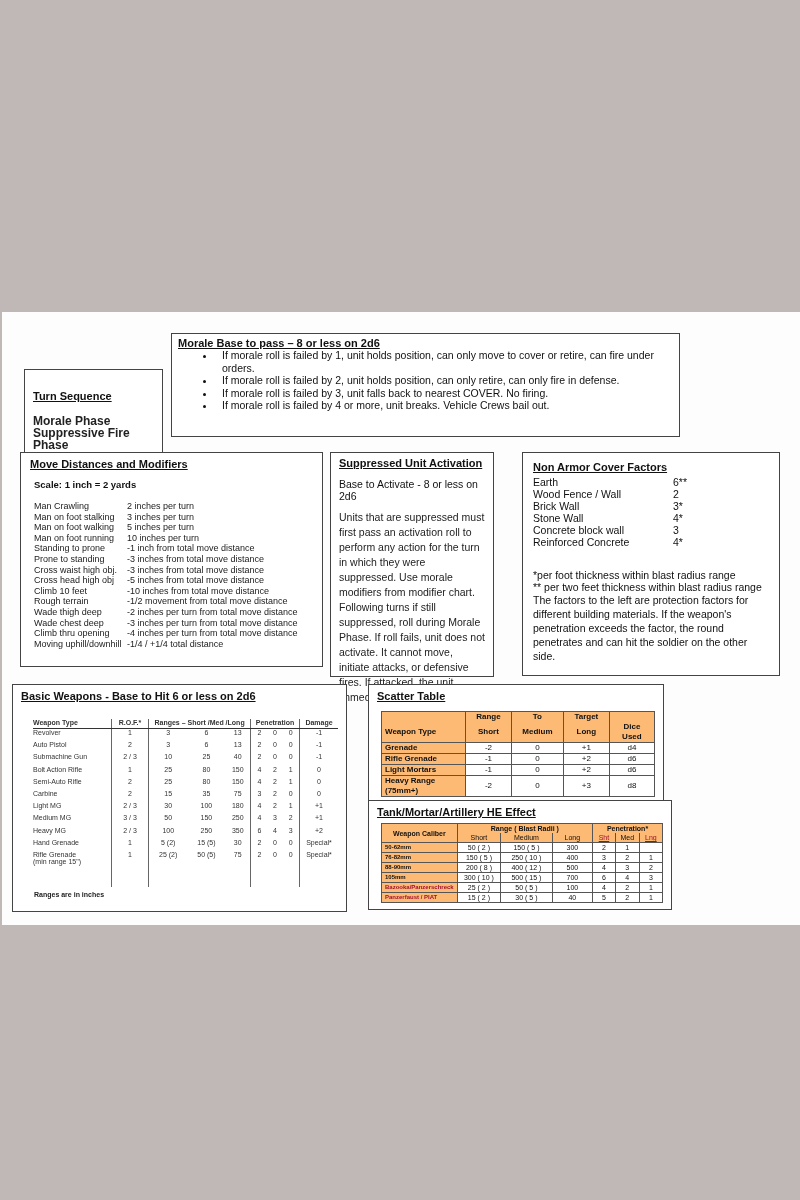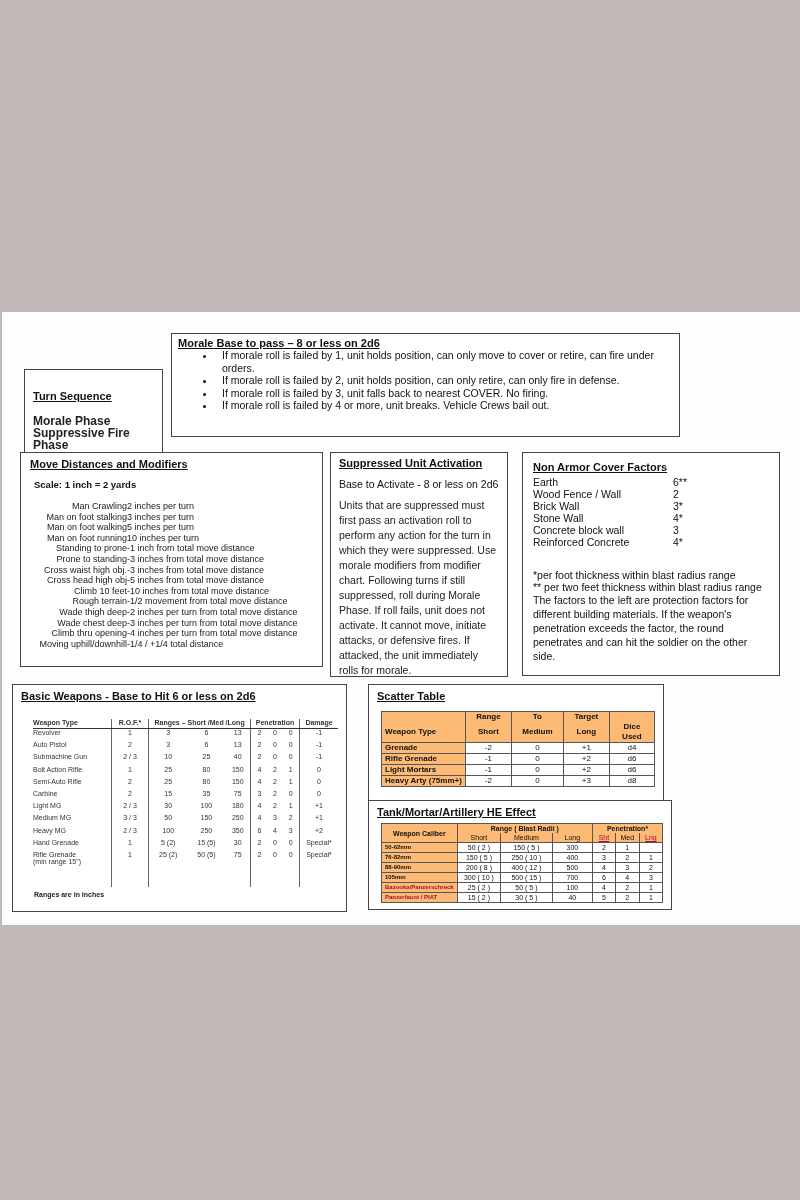--- a/index.html
+++ b/index.html
@@ -32,24 +32,24 @@
   #morale ul { margin: 0; padding-left: 38px; }
   #morale li { line-height: 12.5px; padding-left: 6px; }
   #morale .note { line-height: 12.5px; }
 
   
   #move { left: 20px; top: 452px; width: 303px; height: 215px; padding: 5px 9px; }
   #move .box-title { font-size: 11px; }
   #move .scale { font-size: 9.5px; font-weight: bold; margin: 9px 0 11px 4px; }
   #move table { border-collapse: collapse; font-size: 9px; margin-left: 4px; }
   #move td { padding: 0; line-height: 10.6px; white-space: nowrap; color: #222; }
-  #move td.lab { width: 93px; text-align: right; }
-
-  
-  #suppr { left: 330px; top: 452px; width: 178px; height: 225px; padding: 4px 8px; font-size: 10.5px; }
+  #move td.lab { width: 93px; }
+
+  
+  #suppr { left: 330px; top: 452px; width: 164px; height: 225px; padding: 4px 8px; font-size: 10.5px; }
   #suppr .base { margin: 9px 0 8px 0; }
   #suppr .body { line-height: 15px; color: #222; }
 
   
   #cover { left: 522px; top: 452px; width: 258px; height: 224px; padding: 8px 10px; font-size: 10.5px; }
   #cover .box-title { font-size: 11px; margin-bottom: 3px; }
   #cover table { border-collapse: collapse; }
   #cover td { padding: 0; line-height: 12px; margin-top: 24px; }
   #cover td.v { padding-left: 0; }
   #cover .foot1 { margin-top: 21px; line-height: 12px; }
@@ -419,21 +419,21 @@
           <td class="c">d6</td>
         </tr>
         <tr>
           <td class="hd">Light Mortars</td>
           <td class="c">-1</td>
           <td class="c">0</td>
           <td class="c">+2</td>
           <td class="c">d6</td>
         </tr>
         <tr>
-          <td class="hd">Heavy Arty (75mm+)</td>
+          <td class="hd">Heavy Range (75mm+)</td>
           <td class="c">-2</td>
           <td class="c">0</td>
           <td class="c">+3</td>
           <td class="c">d8</td>
         </tr>
       </tbody>
   </table>
 </div>
 
 <div class="box" id="he">

